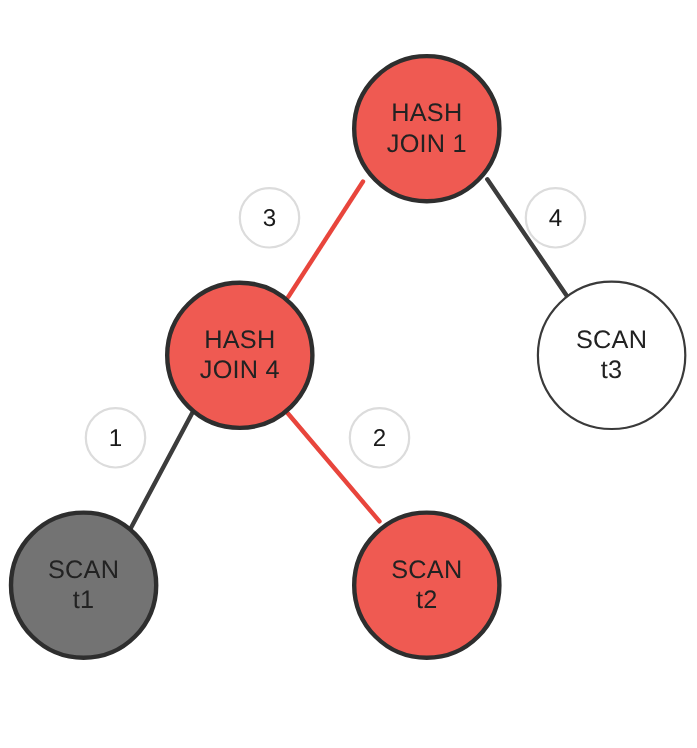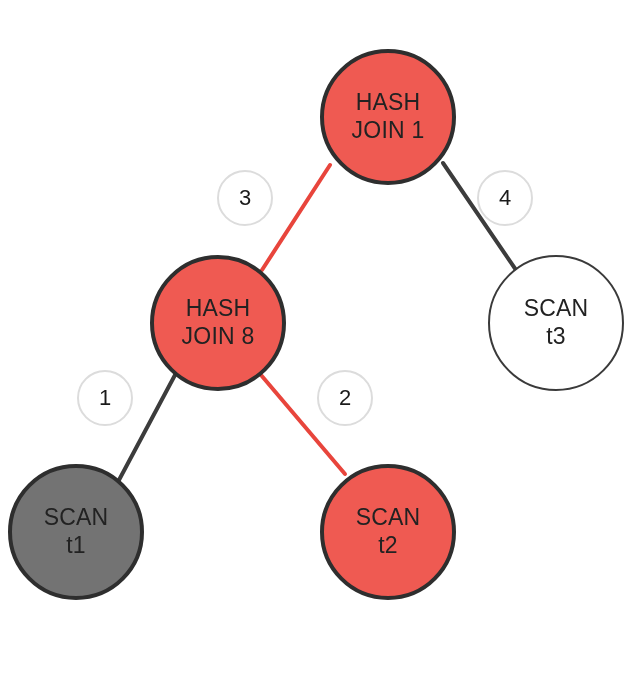--- a/index.html
+++ b/index.html
@@ -70,21 +70,21 @@
       <line x1="443" y1="163" x2="516" y2="270" stroke="#3c3c3c" stroke-width="4" stroke-linecap="round"></line>
     </svg>
 
   <div id="node-layer">
       <div class="node" style="left: 320px; top: 49px; width: 136px; height: 136px; background: rgb(239, 90, 82); border: 4px solid rgb(46, 46, 46); color: rgb(34, 34, 34);">
         <span class="node-label-line">HASH</span>
         <span class="node-label-line">JOIN 1</span>
       </div>
       <div class="node" style="left: 150px; top: 255px; width: 136px; height: 136px; background: rgb(239, 90, 82); border: 4px solid rgb(46, 46, 46); color: rgb(34, 34, 34);">
         <span class="node-label-line">HASH</span>
-        <span class="node-label-line">JOIN 8</span>
+        <span class="node-label-line">JOIN 4</span>
       </div>
       <div class="node" style="left: 488px; top: 255px; width: 136px; height: 136px; background: rgb(255, 255, 255); border: 2px solid rgb(58, 58, 58); color: rgb(34, 34, 34);">
         <span class="node-label-line">SCAN</span>
         <span class="node-label-line">t3</span>
       </div>
       <div class="node" style="left: 8px; top: 464px; width: 136px; height: 136px; background: rgb(115, 115, 115); border: 4px solid rgb(46, 46, 46); color: rgb(34, 34, 34);">
         <span class="node-label-line">SCAN</span>
         <span class="node-label-line">t1</span>
       </div>
       <div class="node" style="left: 320px; top: 464px; width: 136px; height: 136px; background: rgb(239, 90, 82); border: 4px solid rgb(46, 46, 46); color: rgb(34, 34, 34);">

